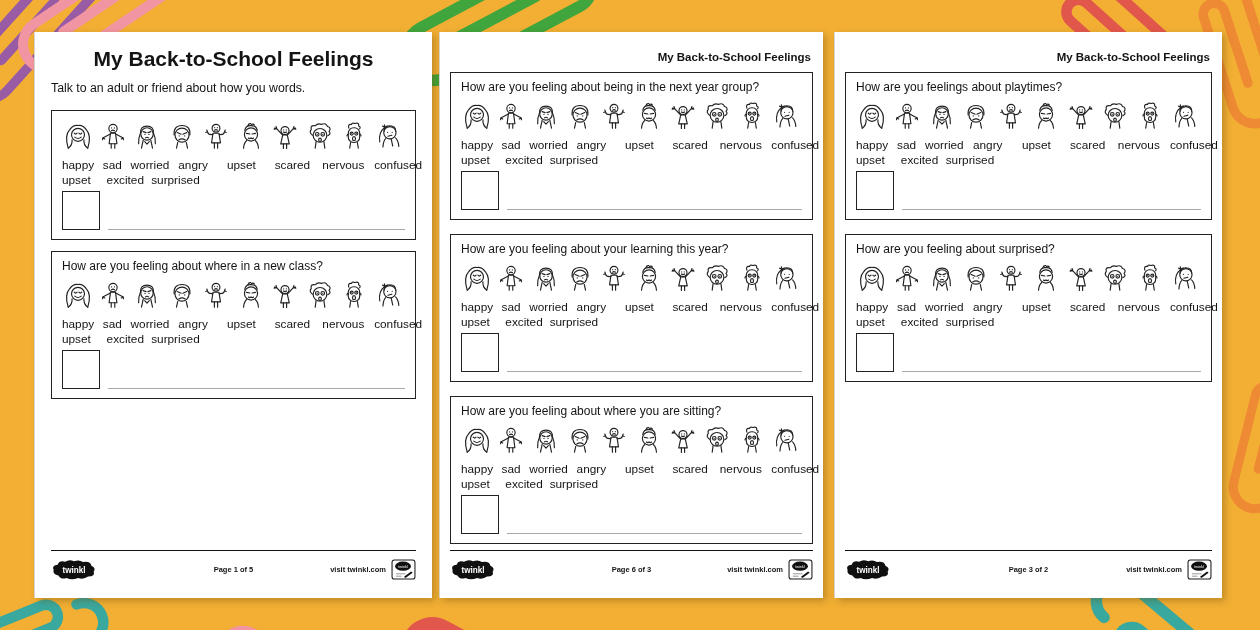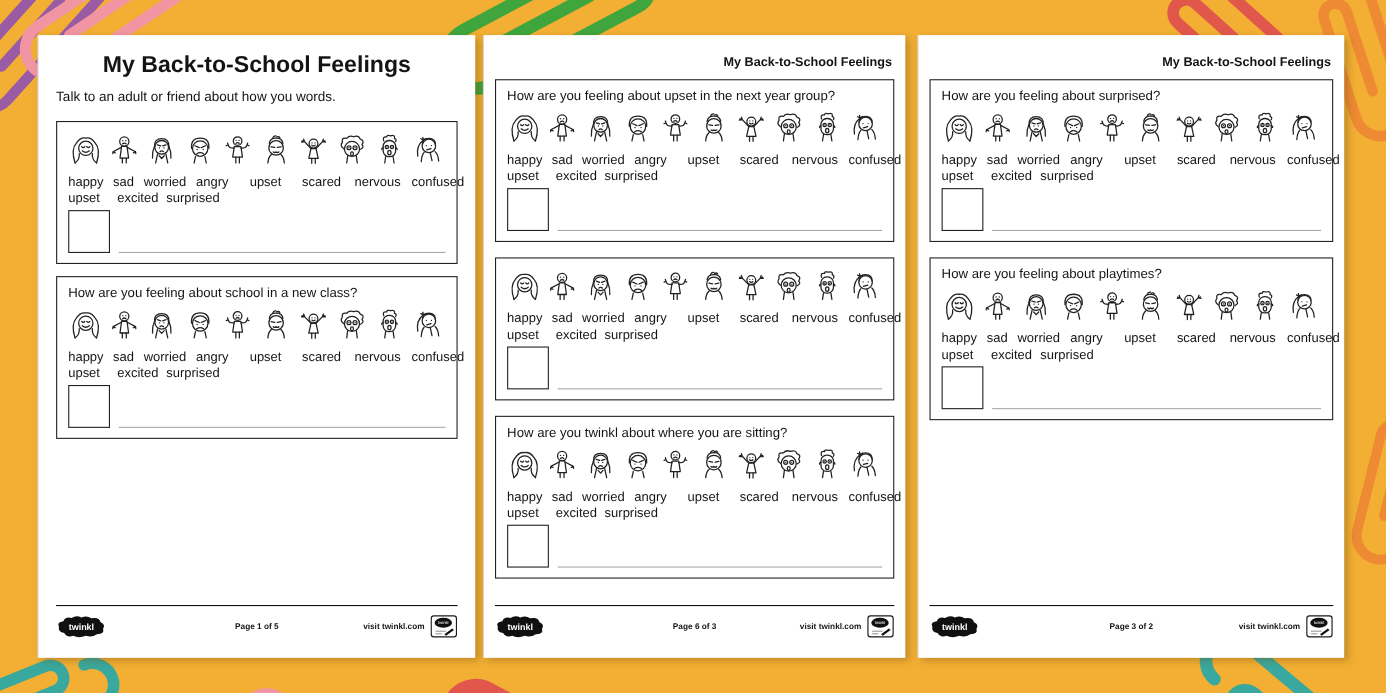--- a/index.html
+++ b/index.html
@@ -264,21 +264,21 @@
             <span style="left: 0%;">upset</span>
             <span style="left: 13%;">excited</span>
             <span style="left: 26%;">surprised</span>
           </div>
           <div class="ans-row">
             <div class="ans-box"></div>
             <div class="ans-line"></div>
           </div>
         </div>
         <div class="qbox">
-          <div class="qtext">How are you feeling about school in a new class?</div>
+          <div class="qtext">How are you feeling about where in a new class?</div>
           <div class="faces">
             <span class="face">
               <svg viewBox="0 0 36 36">
                 <g stroke="#222" fill="none" stroke-width="1.3" stroke-linecap="round" stroke-linejoin="round">
                   <path d="M7 30 Q2.5 16 8.5 9.5 Q12.5 3.5 18 4.5 Q23.5 3.5 27.5 9.5 Q33.5 16 29 30"></path>
                   <path d="M7 30 Q12 26.5 11.3 20.5"></path>
                   <path d="M29 30 Q24 26.5 24.7 20.5"></path>
                   <circle cx="18" cy="15" r="7.3"></circle>
                   <path d="M13.8 13.2 q1.6 2 3.2 0"></path>
                   <path d="M19 13.2 q1.6 2 3.2 0"></path>
@@ -451,21 +451,21 @@
             <path d="M13.5 18.5 l7.5 -5.5 1.6 1.3 -7.5 5.5 z" fill="#101010"></path>
           </svg>
       </div>
     </div>
   </div>
 
   <div class="page" id="page2">
     <div class="page-header">My Back-to-School Feelings</div>
     <div>
         <div class="qbox">
-          <div class="qtext">How are you feeling about upset in the next year group?</div>
+          <div class="qtext">How are you feeling about being in the next year group?</div>
           <div class="faces">
             <span class="face">
               <svg viewBox="0 0 36 36">
                 <g stroke="#222" fill="none" stroke-width="1.3" stroke-linecap="round" stroke-linejoin="round">
                   <path d="M7 30 Q2.5 16 8.5 9.5 Q12.5 3.5 18 4.5 Q23.5 3.5 27.5 9.5 Q33.5 16 29 30"></path>
                   <path d="M7 30 Q12 26.5 11.3 20.5"></path>
                   <path d="M29 30 Q24 26.5 24.7 20.5"></path>
                   <circle cx="18" cy="15" r="7.3"></circle>
                   <path d="M13.8 13.2 q1.6 2 3.2 0"></path>
                   <path d="M19 13.2 q1.6 2 3.2 0"></path>
@@ -614,20 +614,21 @@
             <span style="left: 0%;">upset</span>
             <span style="left: 13%;">excited</span>
             <span style="left: 26%;">surprised</span>
           </div>
           <div class="ans-row">
             <div class="ans-box"></div>
             <div class="ans-line"></div>
           </div>
         </div>
         <div class="qbox">
+          <div class="qtext">How are you feeling about your learning this year?</div>
           <div class="faces">
             <span class="face">
               <svg viewBox="0 0 36 36">
                 <g stroke="#222" fill="none" stroke-width="1.3" stroke-linecap="round" stroke-linejoin="round">
                   <path d="M7 30 Q2.5 16 8.5 9.5 Q12.5 3.5 18 4.5 Q23.5 3.5 27.5 9.5 Q33.5 16 29 30"></path>
                   <path d="M7 30 Q12 26.5 11.3 20.5"></path>
                   <path d="M29 30 Q24 26.5 24.7 20.5"></path>
                   <circle cx="18" cy="15" r="7.3"></circle>
                   <path d="M13.8 13.2 q1.6 2 3.2 0"></path>
                   <path d="M19 13.2 q1.6 2 3.2 0"></path>
@@ -776,21 +777,21 @@
             <span style="left: 0%;">upset</span>
             <span style="left: 13%;">excited</span>
             <span style="left: 26%;">surprised</span>
           </div>
           <div class="ans-row">
             <div class="ans-box"></div>
             <div class="ans-line"></div>
           </div>
         </div>
         <div class="qbox">
-          <div class="qtext">How are you twinkl about where you are sitting?</div>
+          <div class="qtext">How are you feeling about where you are sitting?</div>
           <div class="faces">
             <span class="face">
               <svg viewBox="0 0 36 36">
                 <g stroke="#222" fill="none" stroke-width="1.3" stroke-linecap="round" stroke-linejoin="round">
                   <path d="M7 30 Q2.5 16 8.5 9.5 Q12.5 3.5 18 4.5 Q23.5 3.5 27.5 9.5 Q33.5 16 29 30"></path>
                   <path d="M7 30 Q12 26.5 11.3 20.5"></path>
                   <path d="M29 30 Q24 26.5 24.7 20.5"></path>
                   <circle cx="18" cy="15" r="7.3"></circle>
                   <path d="M13.8 13.2 q1.6 2 3.2 0"></path>
                   <path d="M19 13.2 q1.6 2 3.2 0"></path>
@@ -963,21 +964,21 @@
             <path d="M13.5 18.5 l7.5 -5.5 1.6 1.3 -7.5 5.5 z" fill="#101010"></path>
           </svg>
       </div>
     </div>
   </div>
 
   <div class="page" id="page3">
     <div class="page-header">My Back-to-School Feelings</div>
     <div>
         <div class="qbox">
-          <div class="qtext">How are you feeling about surprised?</div>
+          <div class="qtext">How are you feelings about playtimes?</div>
           <div class="faces">
             <span class="face">
               <svg viewBox="0 0 36 36">
                 <g stroke="#222" fill="none" stroke-width="1.3" stroke-linecap="round" stroke-linejoin="round">
                   <path d="M7 30 Q2.5 16 8.5 9.5 Q12.5 3.5 18 4.5 Q23.5 3.5 27.5 9.5 Q33.5 16 29 30"></path>
                   <path d="M7 30 Q12 26.5 11.3 20.5"></path>
                   <path d="M29 30 Q24 26.5 24.7 20.5"></path>
                   <circle cx="18" cy="15" r="7.3"></circle>
                   <path d="M13.8 13.2 q1.6 2 3.2 0"></path>
                   <path d="M19 13.2 q1.6 2 3.2 0"></path>
@@ -1126,21 +1127,21 @@
             <span style="left: 0%;">upset</span>
             <span style="left: 13%;">excited</span>
             <span style="left: 26%;">surprised</span>
           </div>
           <div class="ans-row">
             <div class="ans-box"></div>
             <div class="ans-line"></div>
           </div>
         </div>
         <div class="qbox">
-          <div class="qtext">How are you feeling about playtimes?</div>
+          <div class="qtext">How are you feeling about surprised?</div>
           <div class="faces">
             <span class="face">
               <svg viewBox="0 0 36 36">
                 <g stroke="#222" fill="none" stroke-width="1.3" stroke-linecap="round" stroke-linejoin="round">
                   <path d="M7 30 Q2.5 16 8.5 9.5 Q12.5 3.5 18 4.5 Q23.5 3.5 27.5 9.5 Q33.5 16 29 30"></path>
                   <path d="M7 30 Q12 26.5 11.3 20.5"></path>
                   <path d="M29 30 Q24 26.5 24.7 20.5"></path>
                   <circle cx="18" cy="15" r="7.3"></circle>
                   <path d="M13.8 13.2 q1.6 2 3.2 0"></path>
                   <path d="M19 13.2 q1.6 2 3.2 0"></path>

